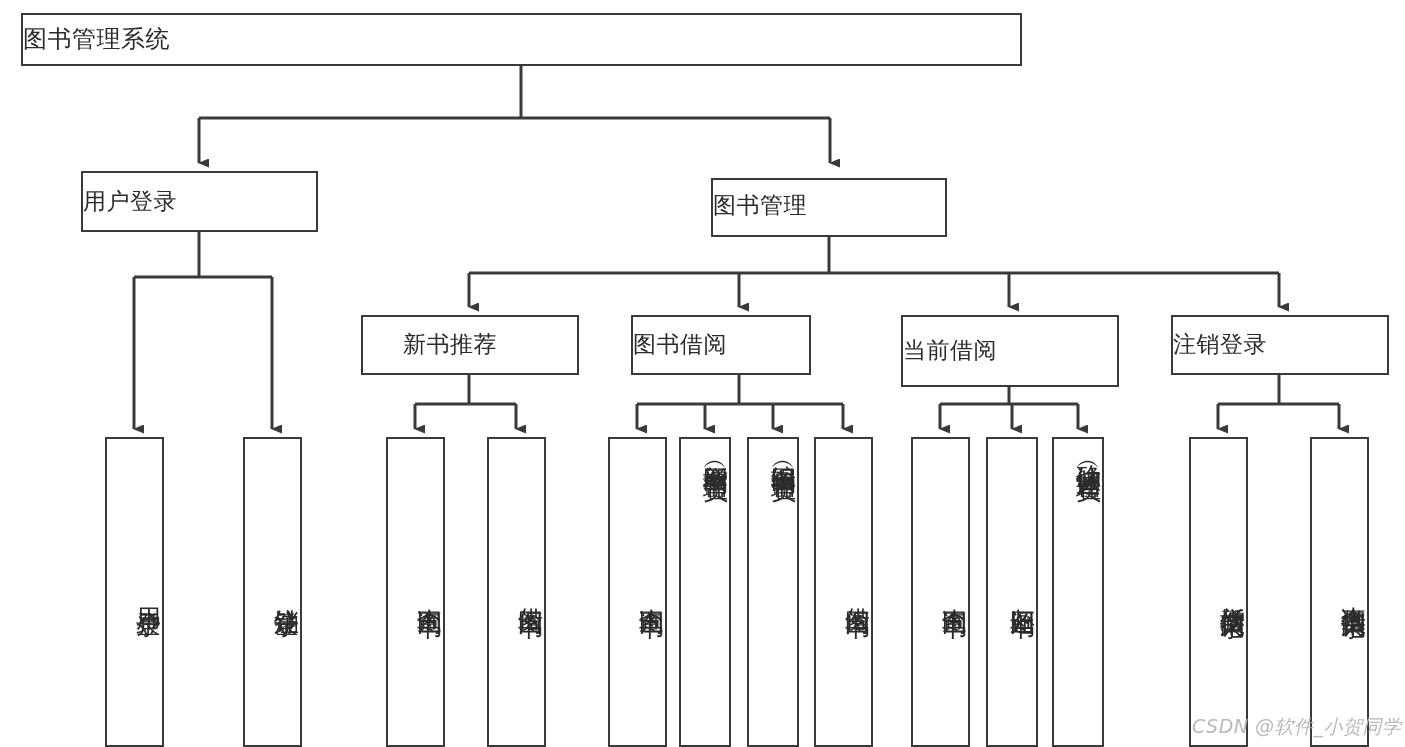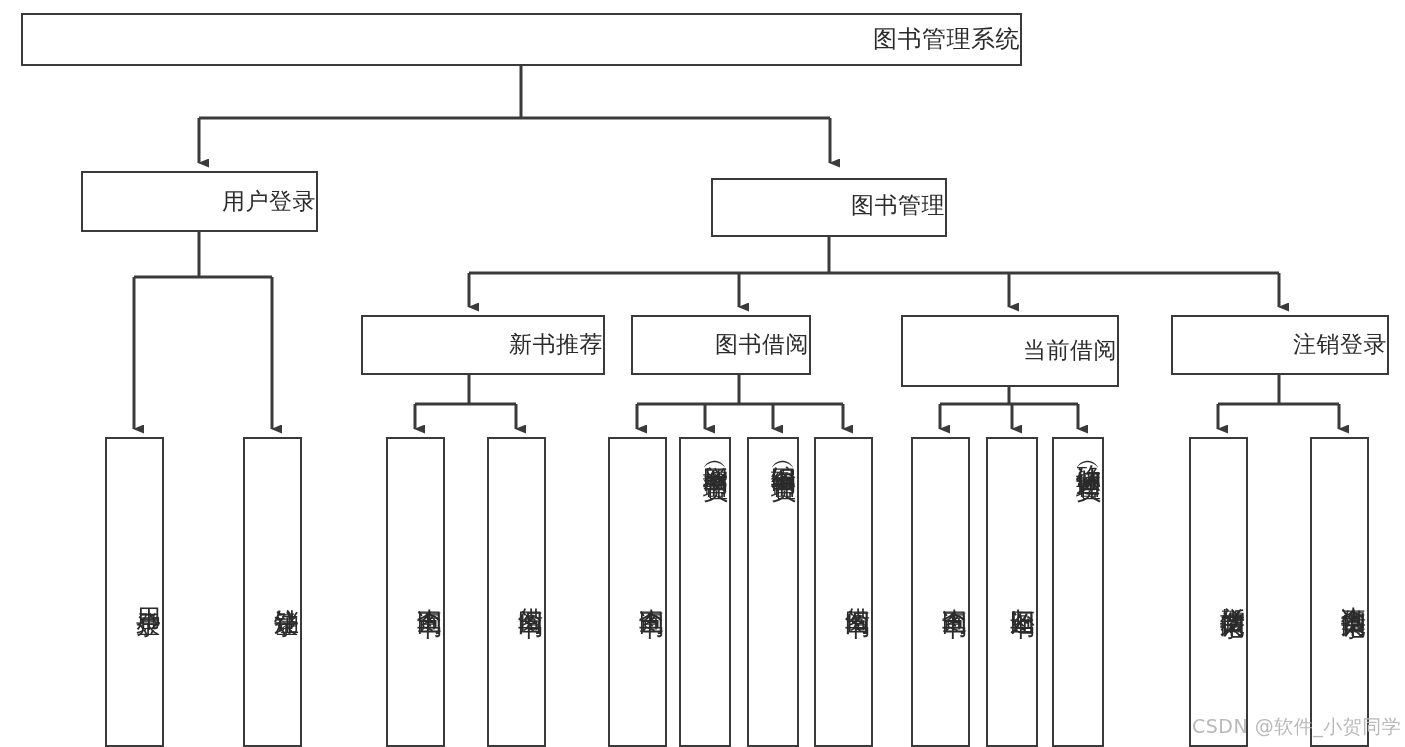--- a/index.html
+++ b/index.html
@@ -27,21 +27,21 @@
     pointer-events: none;
   }
   .node {
     position: absolute;
     box-sizing: border-box;
     border: 2px solid #3a3a3a;
     background: #ffffff;
     color: #2b2b2b;
     display: flex;
     align-items: center;
-    justify-content: flex-end;
+    justify-content: flex-start;
     text-align: center;
     line-height: 1.12;
   }
   
   .node.h {
     font-size: 23px;
     letter-spacing: 0.5px;
   }
   .node.root {
     font-size: 24px;
@@ -67,20 +67,21 @@
     justify-content: flex-start;
     padding-top: 6px;
   }
   .watermark {
     position: absolute;
     color: #b9b9b9;
     font-size: 19px;
     white-space: nowrap;
     letter-spacing: 0.5px;
     font-family: "DejaVu Sans", "Liberation Sans", sans-serif;
+    font-style: italic;
   }
 </style>
 </head>
 <body>
 
 <div id="canvas">
 
   <svg class="wires" viewBox="0 0 1405 747" xmlns="http://www.w3.org/2000/svg">
     <defs>
       <marker id="arrow" markerWidth="9" markerHeight="11" refX="4.5" refY="10" orient="auto" markerUnits="userSpaceOnUse">
@@ -138,21 +139,21 @@
     <span>图书管理系统</span>
   </div>
 
   <div class="node h" style="left:81px; top:171px; width:237px; height:61px;">
     <span>用户登录</span>
   </div>
   <div class="node h" style="left:711px; top:178px; width:236px; height:59px;font-family:Liberation Mono, monospace;">
     <span>图书管理</span>
   </div>
 
-  <div class="node h" style="left:361px; top:315px; width:244px; height:60px;">
+  <div class="node h" style="left:361px; top:315px; width:218px; height:60px;padding-left:40px;">
     <span>新书推荐</span>
   </div>
   <div class="node h" style="left:631px; top:315px; width:180px; height:60px;">
     <span>图书借阅</span>
   </div>
   <div class="node h" style="left:901px; top:315px; width:218px; height:72px;">
     <span>当前借阅</span>
   </div>
   <div class="node h" style="left:1171px; top:315px; width:218px; height:60px;">
     <span>注销登录</span>

